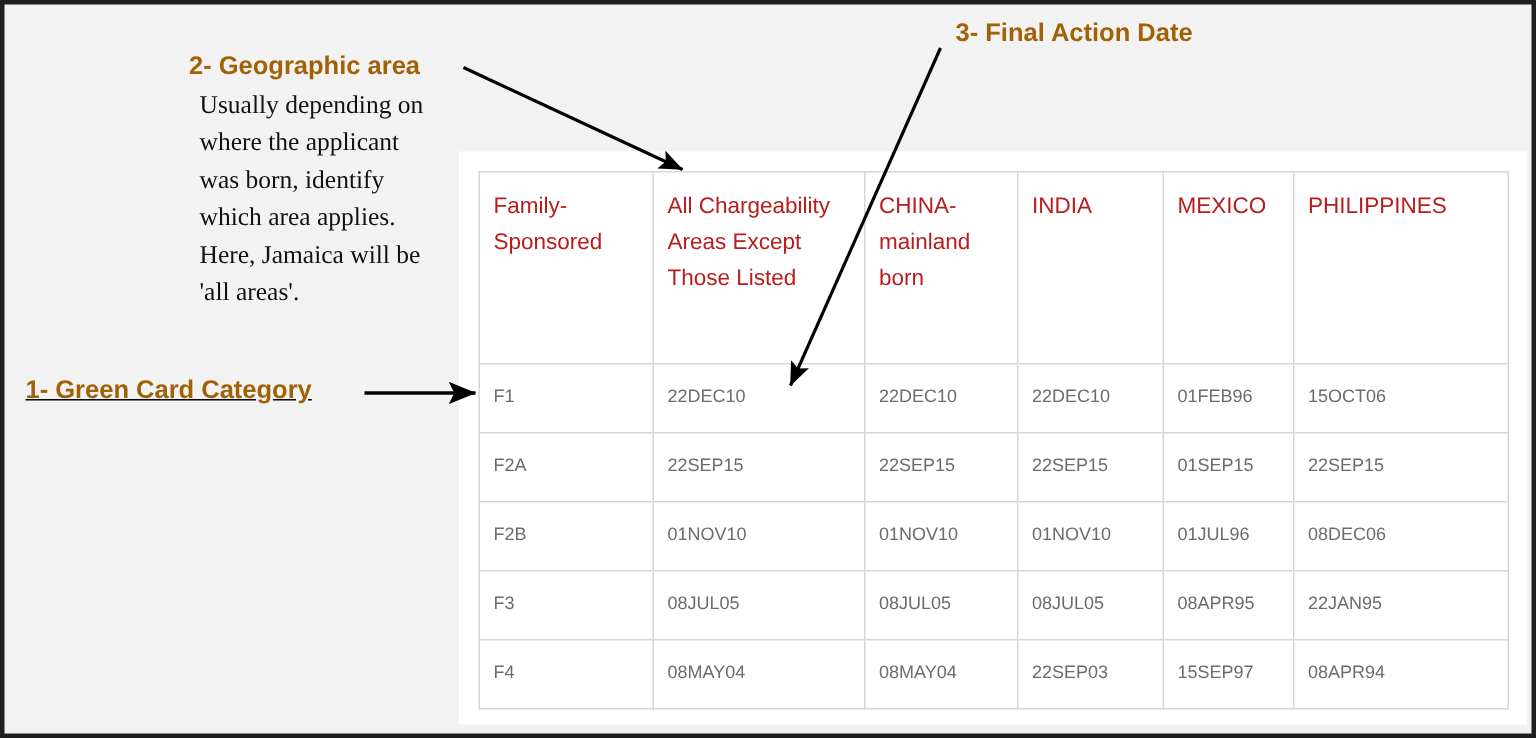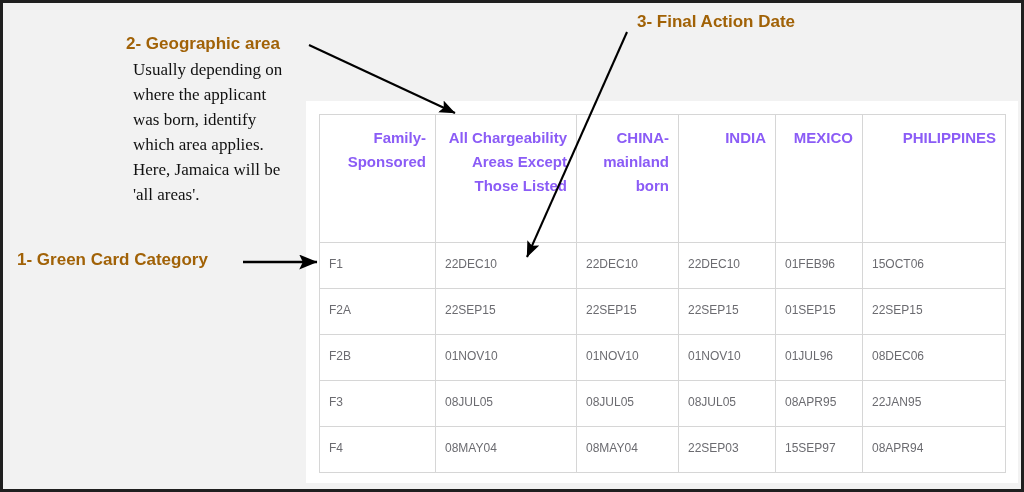--- a/index.html
+++ b/index.html
@@ -47,21 +47,21 @@
     display: block;
     white-space: nowrap;
   }
 
   #annot-geo        { left: 123px; top: 31px;  width: 210px; }
   #annot-geo .annot-body { padding-left: 7px; font-family: Liberation Serif, serif; }
 
   #annot-final      { left: 634px; top: 9px;   width: 330px; }
   #annot-final .annot-body { padding-left: 6px; }
 
-  #annot-category   { left: 14px;  top: 247px; width: 240px; }
+  #annot-category   { left: 14px;  top: 247px; width: 240px; text-decoration: underline; }
   #annot-category .annot-body { padding-left: 9px; }
 
   
   #arrows {
     position: absolute;
     left: 0; top: 0;
     width: 1024px;
     height: 492px;
     pointer-events: none;
   }
@@ -89,26 +89,25 @@
   }
   #visa-table th,
   #visa-table td {
     border: 1px solid #d6d6d6;
     vertical-align: top;
     text-align: left;
     padding: 11px 9px 10px 9px;
     box-sizing: border-box;
   }
   #visa-table th {
-    color: #8b5cf6;
+    color: #b91c1c;
     font-size: 15px;
-    font-weight: bold;
+    font-weight: normal;
     line-height: 24px;
     height: 128px;
-    text-align: right;
   }
   #visa-table td {
     color: #6b6b70;
     font-size: 12px;
     font-weight: normal;
     line-height: 20px;
     height: 46px;
   }
   
   #visa-table col.c0 { width: 116px; }

